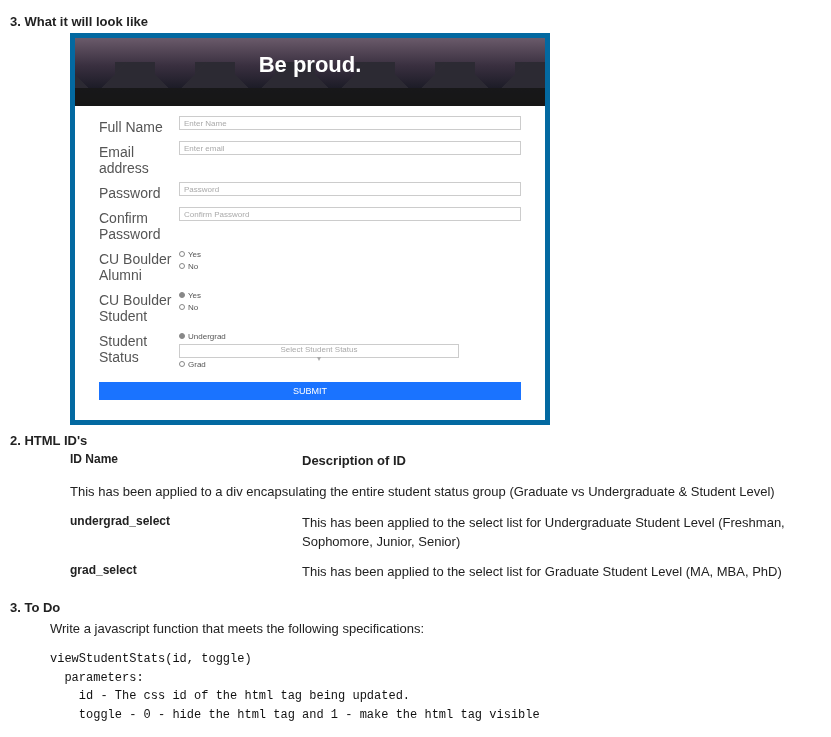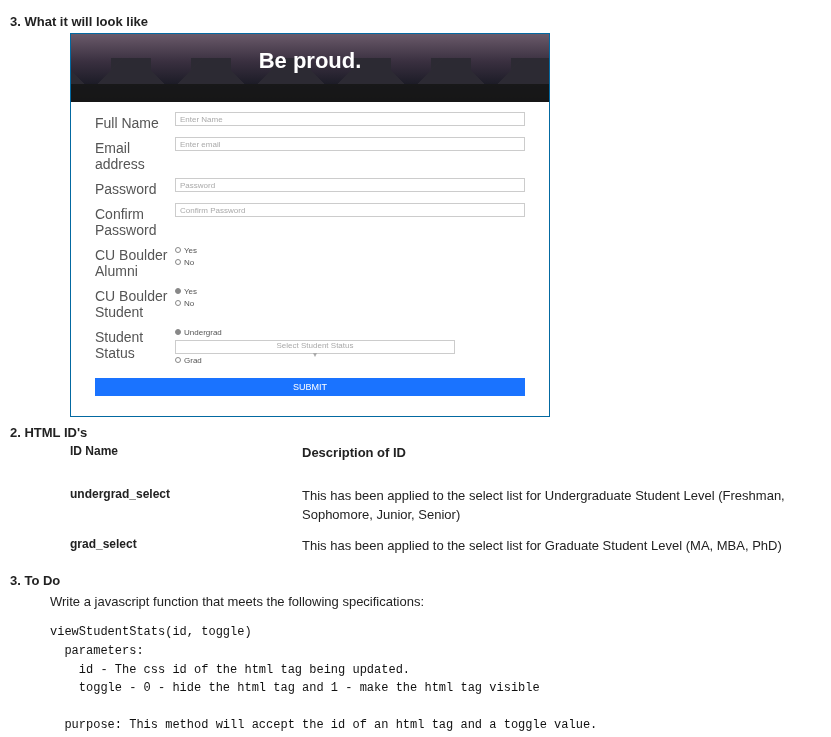--- a/index.html
+++ b/index.html
@@ -13,21 +13,21 @@
   }
   .section-head {
     font-weight: 700;
     font-size: 13px;
     margin: 8px 0 4px 0;
   }
   
   .shot-wrap {
     margin: 4px 0 8px 60px;
     width: 480px;
-    border: 1px solid #0369a1;
+    border: 5px solid #0369a1;
     background: #fff;
   }
   .banner {
     height: 68px;
     position: relative;
     overflow: hidden;
     background: linear-gradient(to bottom,#6a5a6a 0%,#3a3040 40%,#1b1b26 75%, #111 100%);
   }
   .mountains {
     position:absolute; left:0; right:0; bottom:18px; height:26px;
@@ -163,20 +163,21 @@
 </div>
 
 <div class="section-head">2. HTML ID's</div>
 
 <div class="id-table">
   <div class="id-row id-head">
     <div class="id-col-name">ID Name</div>
     <div class="id-col-desc">Description of ID</div>
   </div>
   <div class="id-row">
+    <div class="id-col-desc">This has been applied to a div encapsulating the entire student status group (Graduate vs Undergraduate &amp; Student Level)</div>
   </div>
   <div class="id-row">
     <div class="id-col-name">undergrad_select</div>
     <div class="id-col-desc">This has been applied to the select list for Undergraduate Student Level (Freshman, Sophomore, Junior, Senior)</div>
   </div>
   <div class="id-row">
     <div class="id-col-name">grad_select</div>
     <div class="id-col-desc">This has been applied to the select list for Graduate Student Level (MA, MBA, PhD)</div>
   </div>
 </div>

